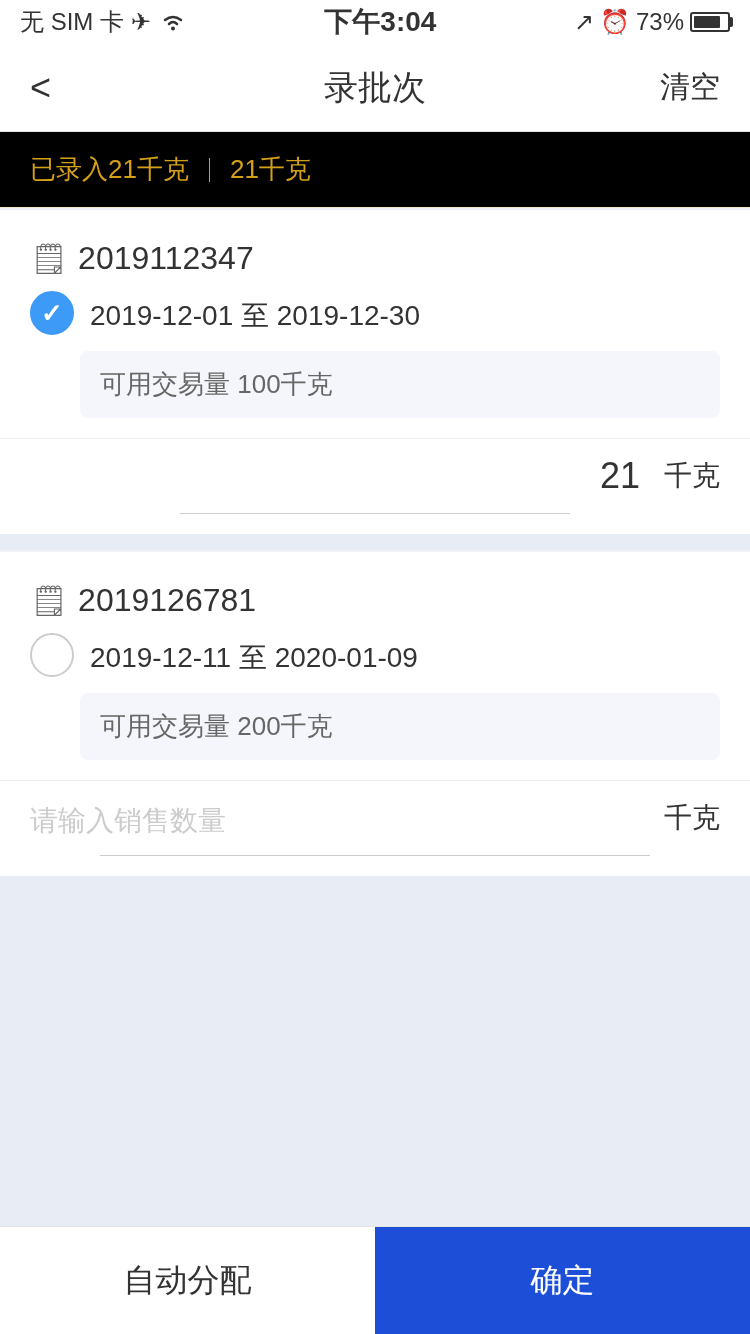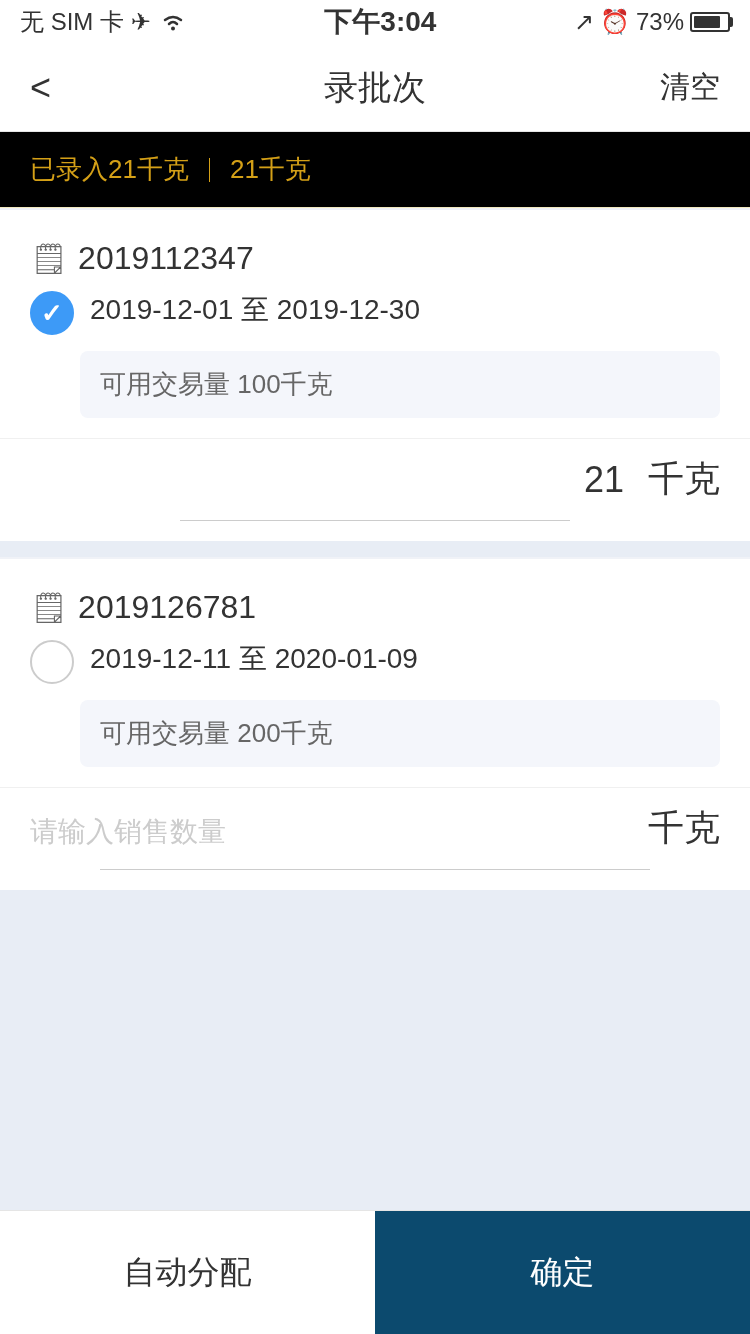--- a/index.html
+++ b/index.html
@@ -138,21 +138,21 @@
       font-size: 30px;
       color: #666;
     }
     .batch-id {
       font-size: 32px;
       color: #333;
       font-weight: 500;
     }
     .batch-date-row {
       display: flex;
-      align-items: flex-start;
+      align-items: flex-end;
       gap: 16px;
       margin-bottom: 16px;
     }
     .checkbox-circle {
       width: 44px;
       height: 44px;
       border-radius: 50%;
       border: 2px solid #ccc;
       display: flex;
       align-items: center;
@@ -191,21 +191,21 @@
       padding: 16px 30px;
       gap: 24px;
       border-top: 1px solid #f0f0f0;
     }
     .qty-value {
       font-size: 36px;
       color: #333;
       font-weight: 400;
     }
     .qty-unit {
-      font-size: 36px;
+      font-size: 28px;
       color: #333;
     }
     .qty-input {
       border: none;
       outline: none;
       font-size: 36px;
       color: #4d7c0f;
       text-align: left;
       background: transparent;
       flex: 1;
@@ -227,21 +227,21 @@
     .empty-space {
       width: 750px;
       background: #e8edf5;
       flex: 1;
       min-height: 400px;
     }
 
     
     .bottom-bar {
       width: 750px;
-      height: 124px;
+      height: 108px;
       display: flex;
       position: fixed;
       bottom: 0;
       left: 0;
       background: #fff;
       border-top: 1px solid #e5e5e5;
       margin-top: 24px;
     }
     .btn-auto {
       flex: 1;
@@ -255,21 +255,21 @@
       border: none;
       outline: none;
     }
     .btn-confirm {
       flex: 1;
       display: flex;
       align-items: center;
       justify-content: center;
       font-size: 32px;
       color: #fff;
-      background: #0c4a6e;
+      background: #1d4ed8;
       cursor: pointer;
       border: none;
       outline: none;
     }
 
     
     .underline-bar {
       height: 1px;
       background: #ccc;
       margin: 0 180px;

